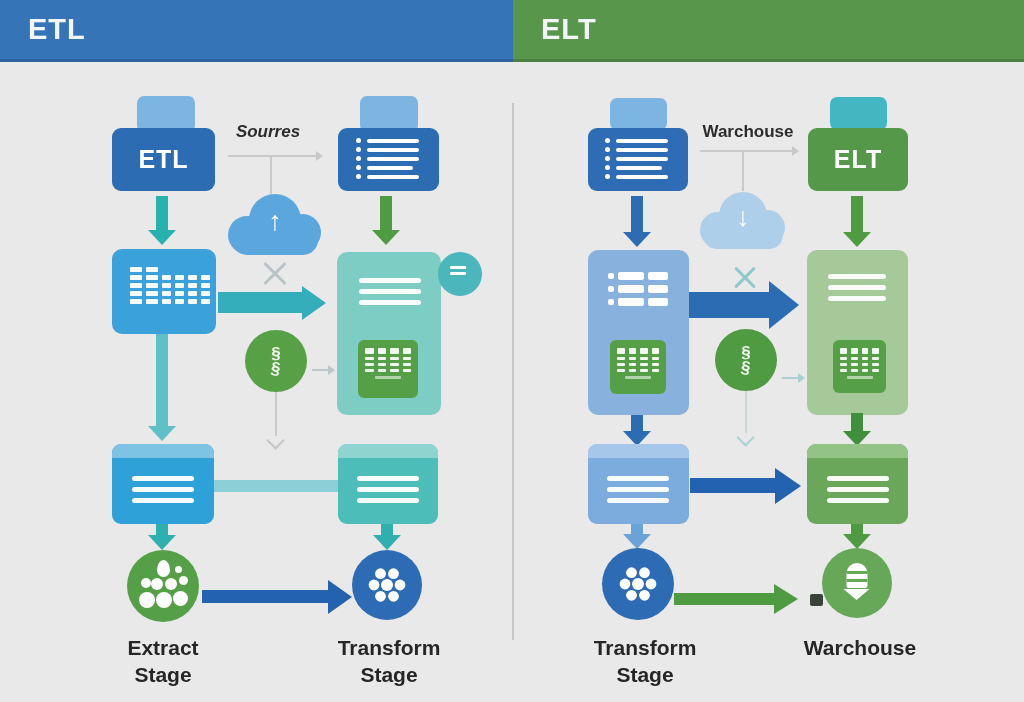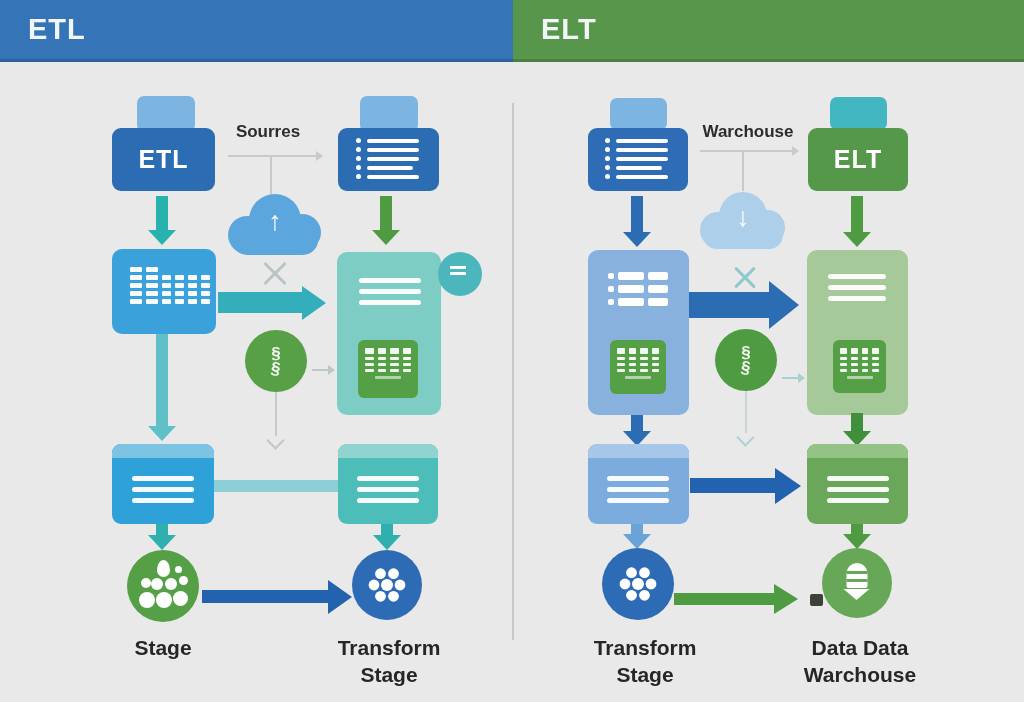--- a/index.html
+++ b/index.html
@@ -96,21 +96,21 @@
     <span>ELT</span>
   </div>
 
   <div class="divider" style="left:512px;top:103px;width:2px;height:537px;"></div>
 
   <div class="tab" style="left:137px;top:96px;width:58px;height:36px;background:#7cb5e2;"></div>
   <div class="box" style="left:112px;top:128px;width:103px;height:63px;background:#2b6cb3;">
     <div class="boxlabel">ETL</div>
   </div>
 
-  <div class="connlabel" style="left:208px;top:122px;width:120px;">Sourres</div>
+  <div class="connlabel" style="left:208px;top:122px;width:120px;font-style:italic;">Sourres</div>
   <div class="hline tip" style="left:228px;top:155px;width:88px;"></div>
   <div class="vline" style="left:270px;top:156px;height:38px;"></div>
 
   <div class="cloud abs" style="left:228px;top:194px;width:94px;height:62px;--c:#5ba7dd;">
     <i style="left:0;top:22px;width:38px;height:38px;"></i>
     <i style="left:21px;top:0;width:52px;height:52px;"></i>
     <i style="left:56px;top:20px;width:37px;height:37px;"></i>
     <i class="base" style="left:4px;top:31px;width:86px;height:30px;"></i>
     <span class="glyph" style="top:12px;">↑</span>
   </div>
@@ -281,20 +281,21 @@
           <circle cx="28.5" cy="33.3" r="5.4"></circle>
         <circle cx="15.5" cy="33.3" r="5.4"></circle>
           <circle cx="9" cy="22" r="5.4"></circle>
         <circle cx="15.5" cy="10.7" r="5.4"></circle>
           <circle cx="28.5" cy="10.7" r="5.4"></circle>
       </g>
     </svg>
   </div>
 
   <div class="stagelabel" style="left:93px;top:634px;width:140px;">
+    <div>Extract</div>
       <div>Stage</div>
   </div>
   <div class="stagelabel" style="left:319px;top:634px;width:140px;">
     <div>Transform</div>
       <div>Stage</div>
   </div>
 
   <div class="tab" style="left:610px;top:98px;width:57px;height:32px;background:#7cb5e2;"></div>
   <div class="box" style="left:588px;top:128px;width:100px;height:63px;background:#2e6cb5;">
     <div class="bullets" style="left:17px;top:10px;width:66px;">
@@ -468,17 +469,16 @@
       <div class="dome"></div>
       <div class="tri"></div>
     </div>
   </div>
 
   <div class="stagelabel" style="left:575px;top:634px;width:140px;">
     <div>Transform</div>
       <div>Stage</div>
   </div>
   <div class="stagelabel" style="left:772px;top:634px;width:176px;">
-    <div>Data Data</div>
       <div>Warchouse</div>
   </div>
 
 </div>
 
 </body></html>

